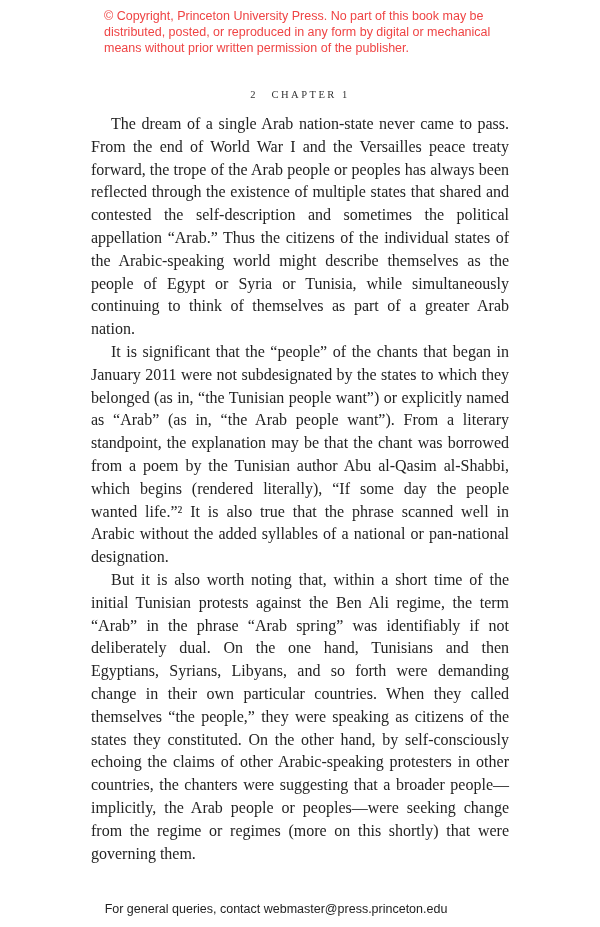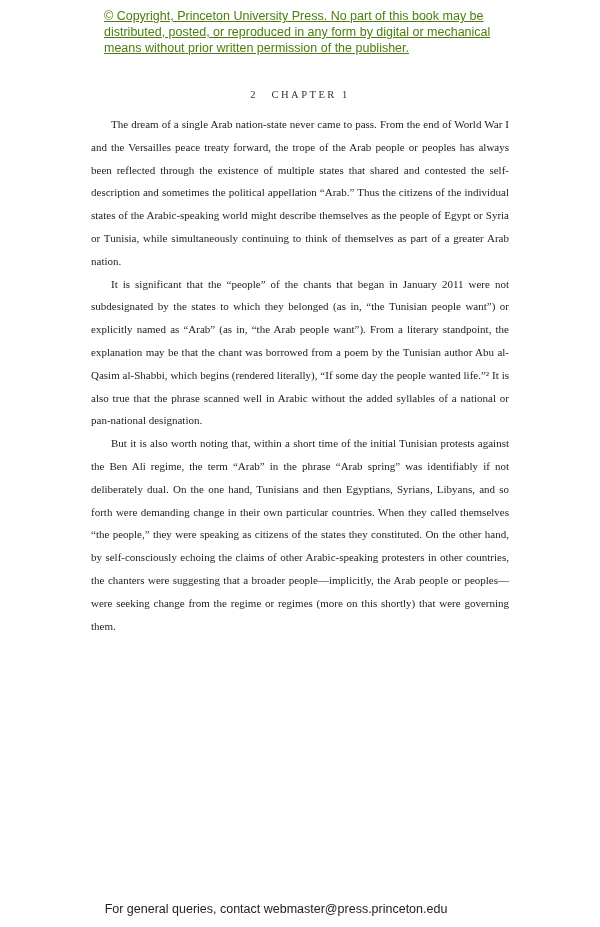--- a/index.html
+++ b/index.html
@@ -19,40 +19,39 @@
     width: 600px;
     height: 927px;
     position: relative;
   }
   .copyright-notice {
     width: 392px;
     margin: 8px auto 0 auto;
     font-family: "Liberation Sans", sans-serif;
     font-size: 12.5px;
     line-height: 16px;
-    color: #4d7c0f;
+    color: #ef4444;
     text-align: left;
-    text-decoration: underline;
   }
   .running-head {
     text-align: center;
     margin-top: 33px;
     font-family: "Liberation Serif", serif;
     font-size: 10.5px;
     color: #333333;
     letter-spacing: 2.5px;
   }
   .running-head .pagenum {
     margin-right: 16px;
     letter-spacing: 0;
   }
   .body-text {
     width: 418px;
     margin: 13px auto 0 auto;
-    font-size: 11px;
+    font-size: 16px;
     line-height: 22.8px;
     text-align: justify;
     hyphens: auto;
     -webkit-hyphens: auto;
   }
   .body-text p {
     margin: 0;
     padding: 0;
     text-indent: 20px;
   }

